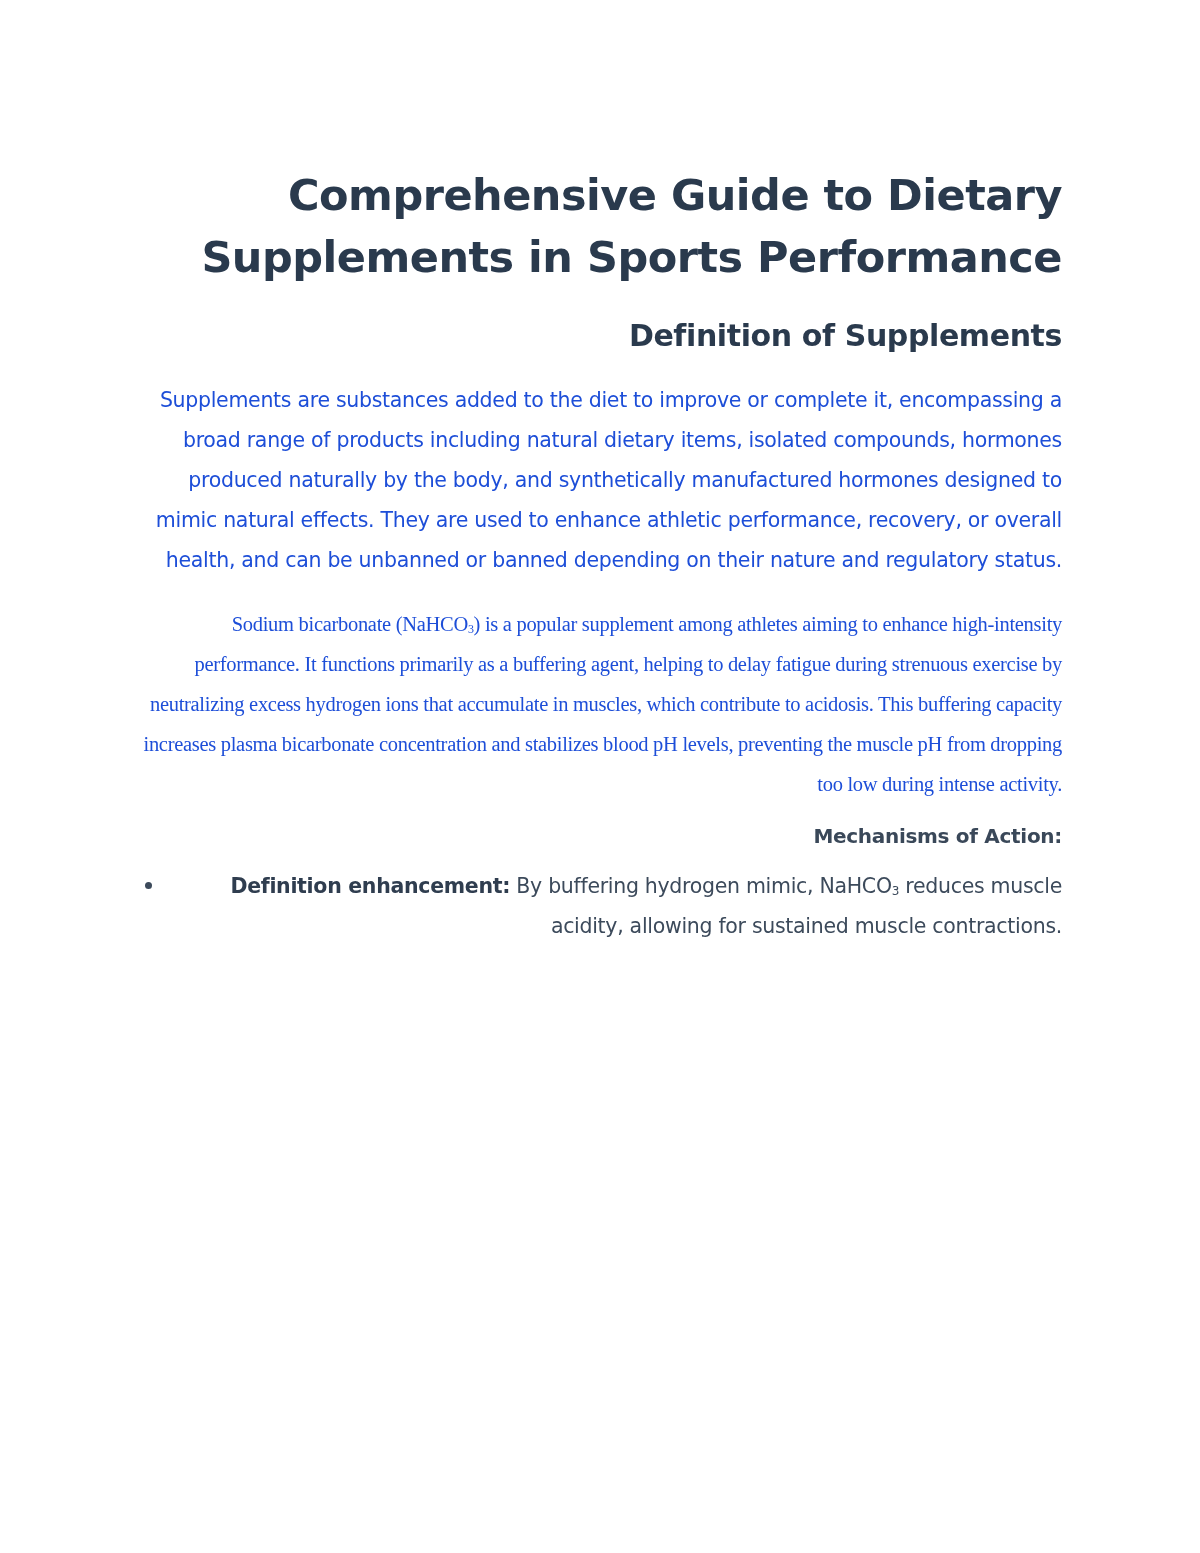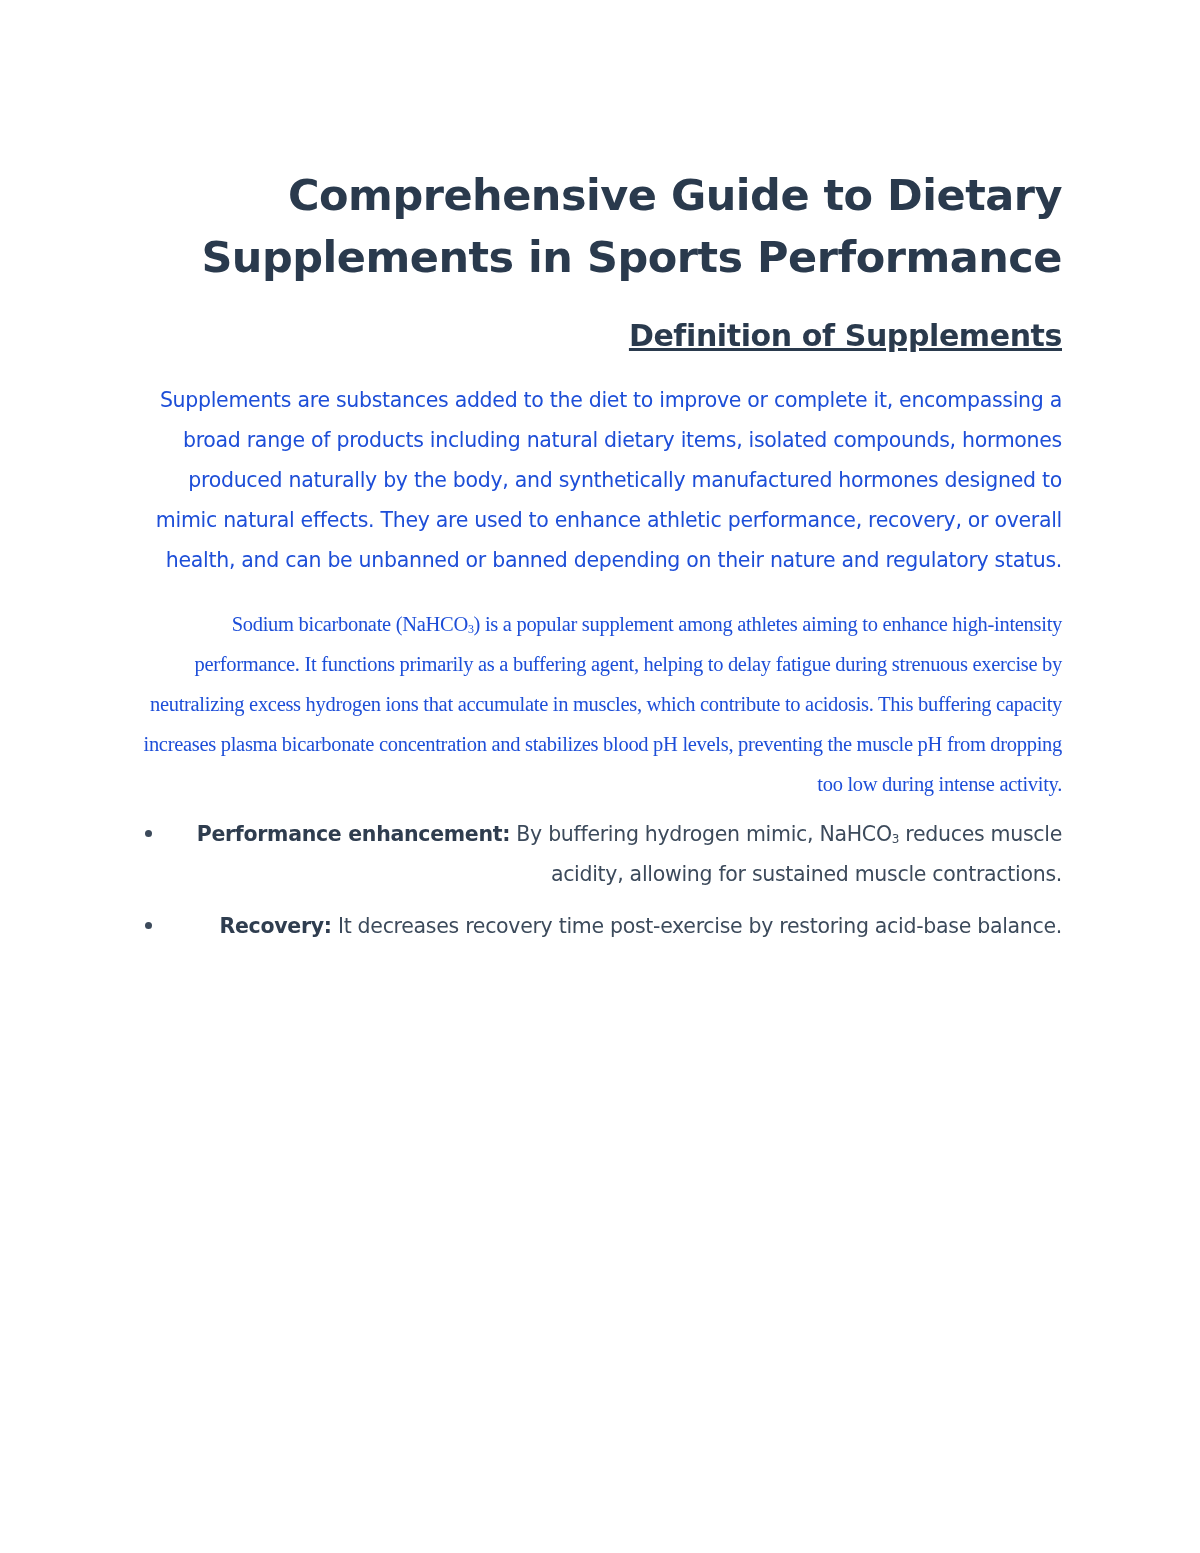--- a/index.html
+++ b/index.html
@@ -1,19 +1,19 @@
 <!DOCTYPE html>
 <html><head>
   <meta charset="utf-8">
   <style>
     html, body { margin: 0; padding: 0; background: #ffffff; }
     body { width: 1200px; height: 1553px; position: relative; overflow: hidden; font-family: "DejaVu Sans", sans-serif; }
     .page { position: absolute; left: 142px; top: 164px; width: 920px; color: #2b3a4b; text-align: right; }
     h1 { margin: 0; font-size: 43px; line-height: 62px; font-weight: bold; color: #2a3a4d; letter-spacing: -0.5px; }
-    h2 { margin: 0; font-size: 30px; line-height: 40px; font-weight: bold; color: #2a3a4d; letter-spacing: -0.4px; text-decoration: underline; }
+    h2 { margin: 0; font-size: 30px; line-height: 40px; font-weight: bold; color: #2a3a4d; letter-spacing: -0.4px; }
     p { margin: 0; font-size: 20.5px; line-height: 40px; color: #1d4ed8; letter-spacing: -0.3px; }
     .h2-def { margin-top: 28px; }
     .p-def { margin-top: 24px; }
     .h2-sod { margin-top: 30px; }
     .p-sod { margin-top: 24px; font-family: Liberation Serif, serif; }
     .mech { margin-top: 12px; font-weight: bold; color: #3a4859; font-size: 20px; }
     ul { list-style: none; margin: 10px 0 0 0; padding: 0; }
     li { position: relative; padding-left: 29px; font-size: 20.5px; line-height: 40px; color: #3c4a5b; margin-bottom: 12px; letter-spacing: -0.3px; }
     li .bullet { position: absolute; left: 3px; top: 16px; width: 7px; height: 7px; border-radius: 50%; background: #3c4a5b; }
     li b { color: #2f3d4f; }
@@ -23,24 +23,21 @@
 <body>
 
 <div class="page">
   <h1>Comprehensive Guide to Dietary Supplements in Sports Performance</h1>
 
   <h2 class="h2-def">Definition of Supplements</h2>
   <p class="p-def">Supplements are substances added to the diet to improve or complete it, encompassing a broad range of products including natural dietary items, isolated compounds, hormones produced naturally by the body, and synthetically manufactured hormones designed to mimic natural effects. They are used to enhance athletic performance, recovery, or overall health, and can be unbanned or banned depending on their nature and regulatory status.</p>
 
   <p class="p-sod"><span>Sodium bicarbonate (NaHCO</span><sub>3</sub><span>) is a popular supplement among athletes aiming to enhance high-intensity performance. It functions primarily as a buffering agent, helping to delay fatigue during strenuous exercise by neutralizing excess hydrogen ions that accumulate in muscles, which contribute to acidosis. This buffering capacity increases plasma bicarbonate concentration and stabilizes blood pH levels, preventing the muscle pH from dropping too low during intense activity.</span></p>
 
+  <p class="mech">Mechanisms of Action:</p>
 
   <ul>
     <li>
       <span class="bullet"></span>
-      <b>Performance enhancement:</b><span> By buffering hydrogen mimic, NaHCO</span><sub>3</sub><span> reduces muscle acidity, allowing for sustained muscle contractions.</span>
-    </li>
-    <li>
-      <span class="bullet"></span>
-      <b>Recovery:</b><span> It decreases recovery time post-exercise by restoring acid-base balance.</span>
+      <b>Definition enhancement:</b><span> By buffering hydrogen mimic, NaHCO</span><sub>3</sub><span> reduces muscle acidity, allowing for sustained muscle contractions.</span>
     </li>
   </ul>
 </div>
 
 </body></html>

